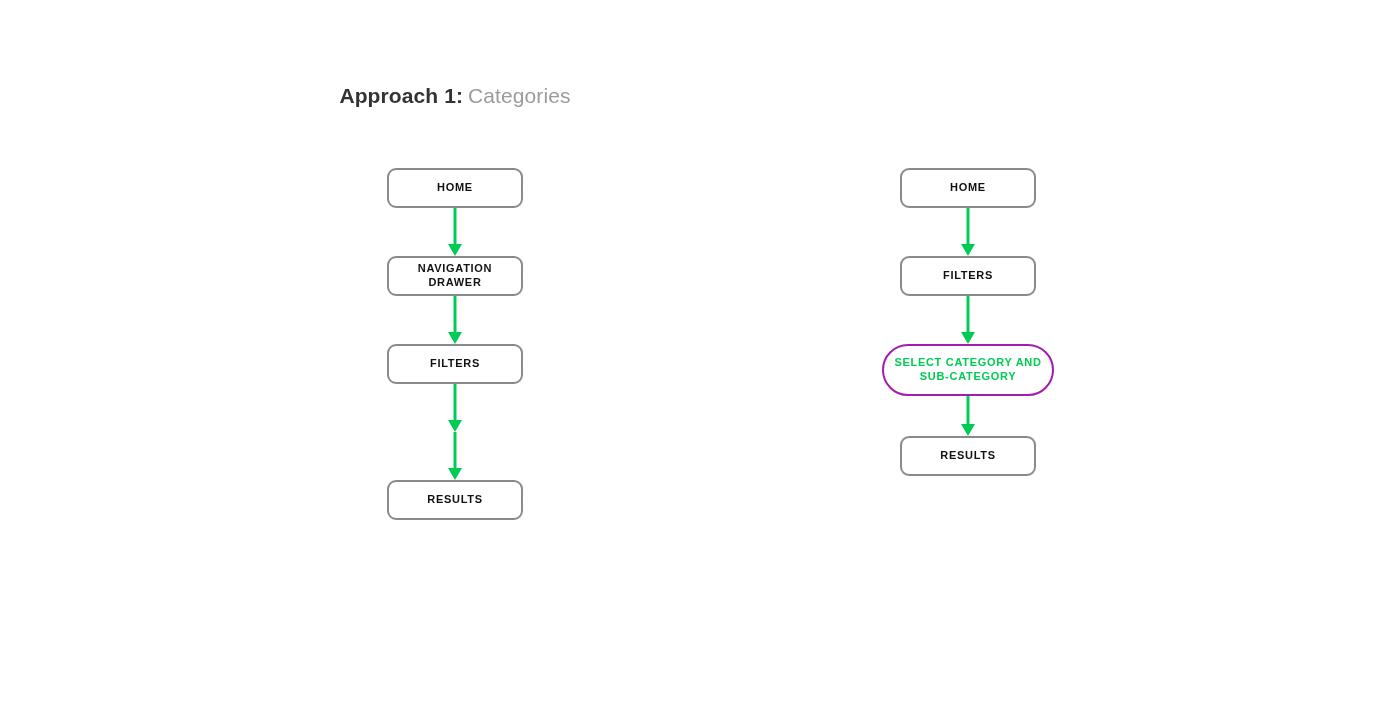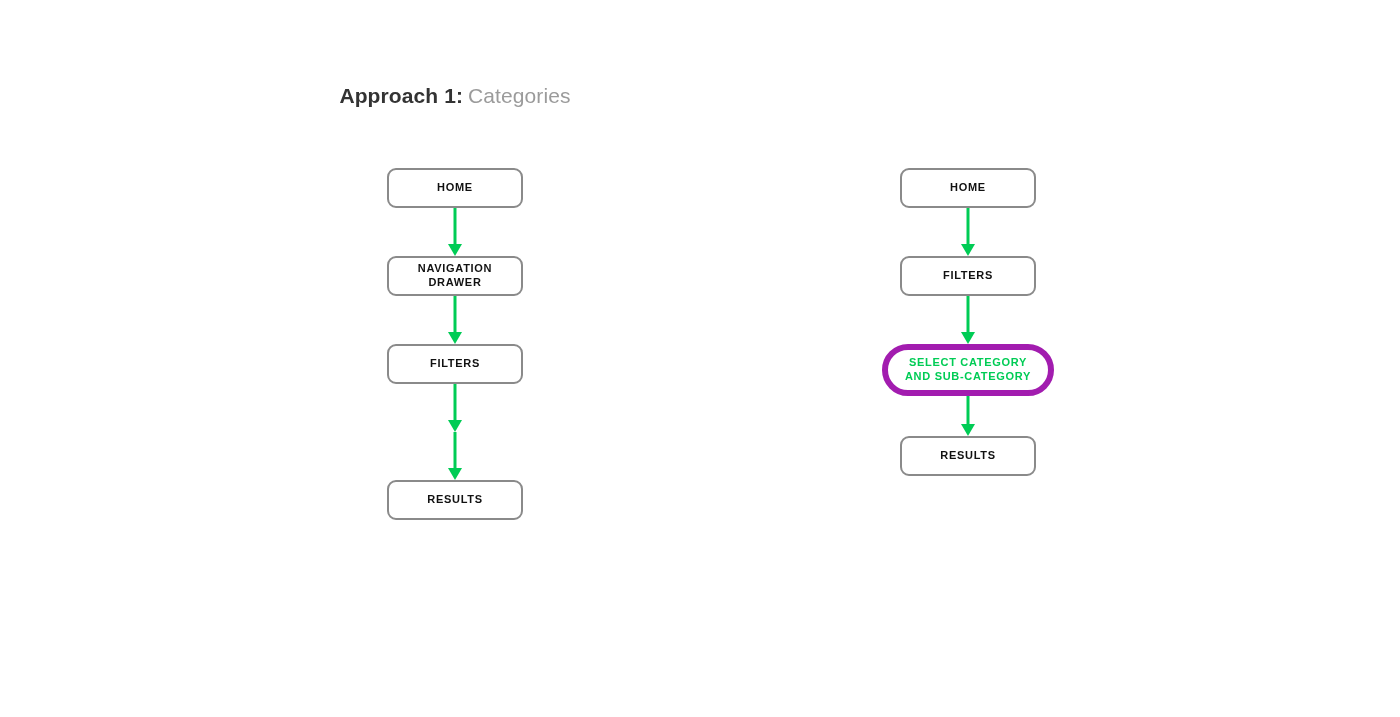--- a/index.html
+++ b/index.html
@@ -77,21 +77,21 @@
     font-weight: bold;
     letter-spacing: 0.7px;
     line-height: 1.25;
     padding: 0 4px;
   }
 
   
   .node.pill {
     width: 172px;
     height: 52px;
-    border: 6px solid #a21caf;
+    border: 2px solid #a21caf;
     border-radius: 26px;
     color: #00cc55;
     padding: 0 10px;
   }
 
   
   .arrow {
     width: 16px;
     height: 48px;
     display: block;

